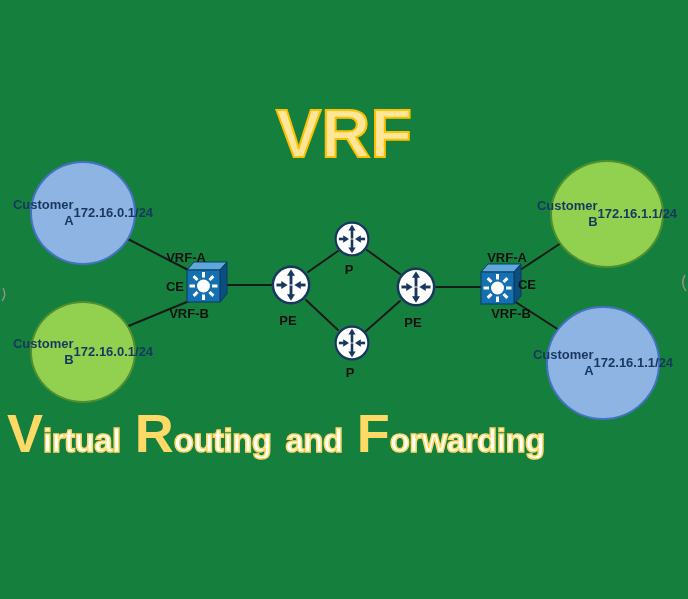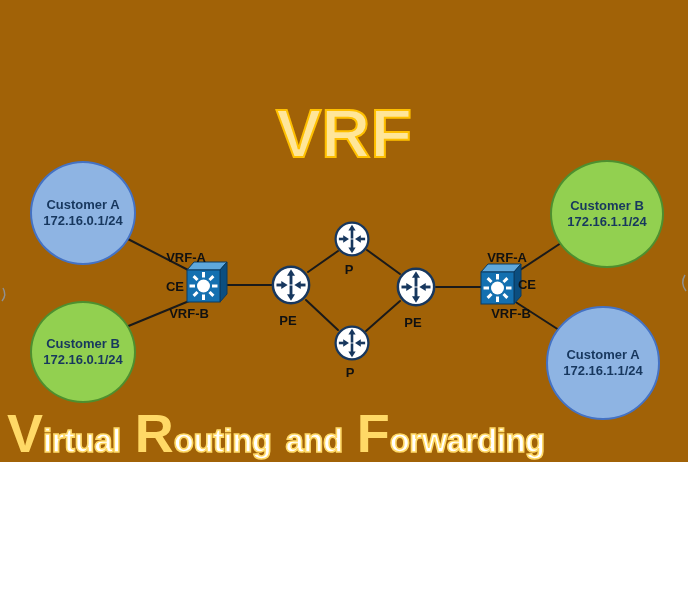--- a/index.html
+++ b/index.html
@@ -1,17 +1,17 @@
 <!DOCTYPE html>
 <html style="--title-fill: #FFE699; --title-stroke: #FFC000; --subtitle-gold: #FFD966; --customer-blue: #8EB4E3; --customer-blue-border: #4472C4; --customer-green: #92D050; --customer-green-border: #4E8F2F; --navy: #17375E; --line: #1A1A1A; --switch-front: #1470B0; --switch-top: #5FA8DC; --switch-side: #0B4E80;"><head>
 <meta charset="utf-8">
 <style>
   html,body{margin:0;padding:0;background:#fff;}
   .stage{
-    position:relative;width:688px;height:462px;background:#a16207;overflow:hidden;
+    position:relative;width:688px;height:599px;background:#15803d;overflow:hidden;
     font-family:"Liberation Sans",sans-serif;
     text-decoration:underline;
   }
   .wires{position:absolute;left:0;top:0;z-index:1;}
   .title{
     position:absolute;left:0;top:94px;width:100%;text-align:center;z-index:2;
     font-size:68px;font-weight:bold;letter-spacing:0px;
     color:var(--title-fill,#FFE699);
     -webkit-text-stroke:2px var(--title-stroke,#FFC000);
   }
@@ -23,22 +23,22 @@
   .sub-cap{
     font-size:54px;font-weight:bold;color:var(--subtitle-gold,#FFD966);
     vertical-align:baseline;
   }
   .sub-rest{
     font-size:33px;font-weight:bold;letter-spacing:-0.5px;
     color:#ffffff;-webkit-text-stroke:1.6px var(--subtitle-gold,#FFD966);
   }
   .customer{
     position:absolute;z-index:3;border-radius:50%;
-    display:flex;flex-direction:column;align-items:center;justify-content:center;
-    text-align:left;line-height:1.25;
+    display:flex;flex-direction:row;align-items:center;justify-content:center;
+    text-align:right;line-height:1.25;
   }
   .customer.blue{background:var(--customer-blue,#8EB4E3);border:2px solid var(--customer-blue-border,#4472C4);}
   .customer.green{background:var(--customer-green,#92D050);border:2px solid var(--customer-green-border,#4E8F2F);}
   .cust-name{font-size:13px;font-weight:bold;color:var(--navy,#17375E);}
   .cust-ip{font-size:13px;font-weight:bold;color:var(--navy,#17375E);}
   .device{position:absolute;z-index:4;}
   .net-label{
     position:absolute;z-index:5;transform:translate(-50%,-50%);
     font-size:13px;font-weight:bold;color:#111;white-space:nowrap;
   }

